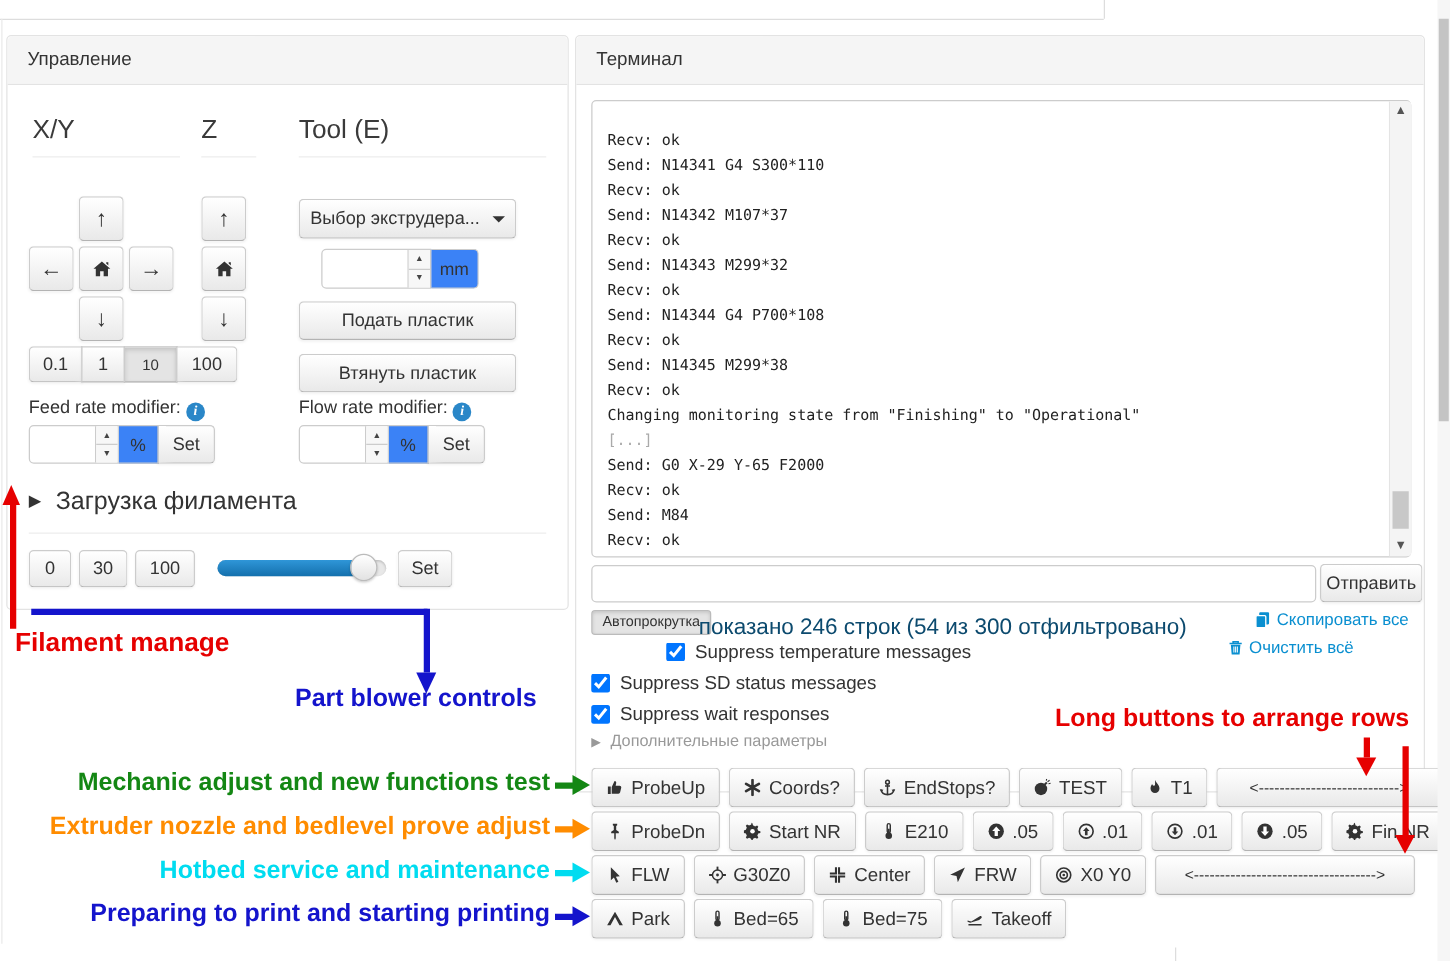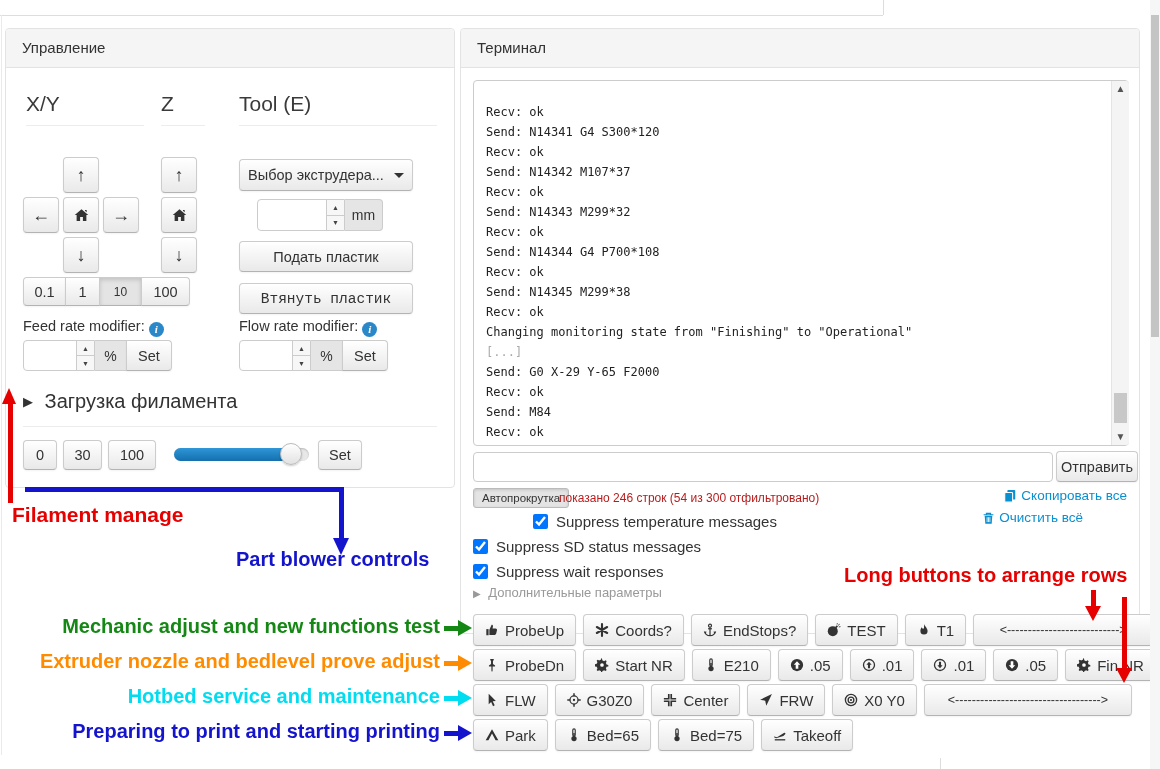--- a/index.html
+++ b/index.html
@@ -27,21 +27,21 @@
   .grp{position:absolute;display:flex;}
   .grp .btn{border-radius:0;margin-left:-1px;}
   .grp .btn:first-child{border-radius:4px 0 0 4px;margin-left:0;}
   .grp .btn:last-child{border-radius:0 4px 4px 0;}
 
   .field{display:inline-flex;align-items:stretch;box-sizing:border-box;}
   .tinput{box-sizing:border-box;border:1px solid #ccc;border-radius:4px 0 0 4px;background:#fff;position:relative;}
   .spin{position:absolute;right:0;top:0;bottom:0;width:17px;border-left:1px solid #ccc;display:flex;flex-direction:column;}
   .spin span{flex:1;display:flex;align-items:center;justify-content:center;font-size:7px;color:#444;border-bottom:1px solid #ccc;background:#f7f7f7;}
   .spin span:last-child{border-bottom:none;}
-  .addon{display:flex;align-items:center;justify-content:center;background:#e5e5e5;border:1px solid #ccc;border-left:none;font-size:14px;color:#333;box-sizing:border-box;}
+  .addon{display:flex;align-items:center;justify-content:center;background:#3b82f6;border:1px solid #ccc;border-left:none;font-size:14px;color:#333;box-sizing:border-box;}
 
   .lbl{position:absolute;font-size:14.5px;color:#333;}
   .info-i{display:inline-block;width:15px;height:15px;border-radius:50%;background:#2a87c8;color:#fff;font-size:11px;font-weight:bold;text-align:center;line-height:15px;font-family:"Liberation Serif",serif;font-style:italic;vertical-align:-2px;}
 
   .collapsible{position:absolute;font-size:20px;color:#333;}
   .collapsible .tri{font-size:13px;vertical-align:2px;margin-right:6px;color:#333;}
   .divider{position:absolute;height:1px;background:#ededed;}
 
   .slider-track{position:absolute;height:13px;border-radius:7px;background:#e8e8e8;box-shadow:inset 0 1px 2px rgba(0,0,0,.2);}
   .slider-fill{position:absolute;left:0;top:0;bottom:0;border-radius:7px 0 0 7px;background:linear-gradient(#2f96d8,#1470ad);}
@@ -50,21 +50,21 @@
   
   .term-log{position:absolute;border:1px solid #ccc;border-radius:4px;background:#fff;box-sizing:border-box;
             font-family:"DejaVu Sans Mono",monospace;font-size:12px;line-height:20px;color:#222;padding:21px 12px;overflow:hidden;}
   .log-line.muted{color:#aaa;}
   .vsb{position:absolute;top:1px;bottom:1px;right:1px;width:17px;background:#f4f4f4;border-left:1px solid #e4e4e4;border-radius:0 3px 3px 0;}
   .vsb .arr{position:absolute;left:0;right:0;height:16px;color:#555;font-size:10px;text-align:center;line-height:16px;}
   .vsb .thumb{position:absolute;left:2px;right:2px;background:#c8c8c8;}
 
   .send-input{position:absolute;box-sizing:border-box;border:1px solid #ccc;border-radius:4px;height:30px;background:#fff;}
   .minibtn{position:absolute;font-size:11.5px;color:#333;background:#e4e4e4;border:1px solid #bbb;border-radius:3px;padding:3px 8px;box-shadow:inset 0 1px 3px rgba(0,0,0,.15);}
-  .status-text{position:absolute;font-size:12px;color:#b91c1c;}
+  .status-text{position:absolute;font-size:18px;color:#0c4a6e;}
   .tlink{position:absolute;font-size:13.5px;color:#0a8fd0;display:flex;align-items:center;gap:4px;cursor:pointer;}
 
   .chk-row{position:absolute;display:flex;align-items:center;gap:8px;font-size:15px;color:#333;}
   .chk-row input{width:15px;height:15px;margin:0;}
   .adv-toggle{position:absolute;font-size:13px;color:#999;}
   .adv-toggle .tri{font-size:10px;margin-right:4px;}
 
   .cbtn-row{position:absolute;display:flex;gap:7px;}
   .cbtn-row .btn{height:32px;padding:0 11px;white-space:nowrap;}
   .cbtn-row .btn.long{font-size:12.5px;color:#333;letter-spacing:0;}
@@ -130,21 +130,21 @@
       <div class="field" style="position:absolute;left:251px;top:131px;height:32px;">
         <span class="tinput" style="width:88px;">
           <span class="spin">
               <span>▲</span>
               <span>▼</span>
             </span>
         </span>
         <span class="addon" style="width:38px;border-radius:0 4px 4px 0;">mm</span>
       </div>
       <button class="btn abtn" style="left:233px;top:173px;width:174px;height:31px;font-size:14.5px;">Подать пластик</button>
-      <button class="btn abtn" style="left:233px;top:215px;width:174px;height:31px;font-size:14.5px;font-family:Liberation Mono, monospace;">Втянуть пластик</button>
+      <button class="btn abtn" style="left:233px;top:215px;width:174px;height:31px;font-size:14.5px;">Втянуть пластик</button>
 
       <div class="grp" id="step-group" style="left:17px;top:209px;height:29px;">
           <button class="btn" style="width: 43px; font-size: 14.5px;">0.1</button>
           <button class="btn" style="width: 35px; font-size: 14.5px;">1</button>
           <button class="btn active" style="width: 43px; font-size: 12px;">10</button>
           <button class="btn" style="width: 49px; font-size: 14.5px;">100</button>
         </div>
 
       <div class="lbl" style="left:17px;top:250px;">
         <span>Feed rate modifier:</span> <span class="info-i">i</span>
@@ -194,21 +194,21 @@
   </section>
 
   <section class="panel" style="left:460px;top:28px;width:680px;height:606px;">
     <div class="panel-header">
       <span>Терминал</span>
     </div>
     <div class="panel-body" style="height:691px;">
 
       <div class="term-log" id="terminal-log" style="left:12px;top:12px;width:656px;height:366px;">
           <div class="log-line">Recv: ok</div>
-          <div class="log-line">Send: N14341 G4 S300*120</div>
+          <div class="log-line">Send: N14341 G4 S300*110</div>
           <div class="log-line">Recv: ok</div>
           <div class="log-line">Send: N14342 M107*37</div>
           <div class="log-line">Recv: ok</div>
           <div class="log-line">Send: N14343 M299*32</div>
           <div class="log-line">Recv: ok</div>
           <div class="log-line">Send: N14344 G4 P700*108</div>
           <div class="log-line">Recv: ok</div>
           <div class="log-line">Send: N14345 M299*38</div>
           <div class="log-line">Recv: ok</div>
           <div class="log-line">Changing monitoring state from "Finishing" to "Operational"</div>

